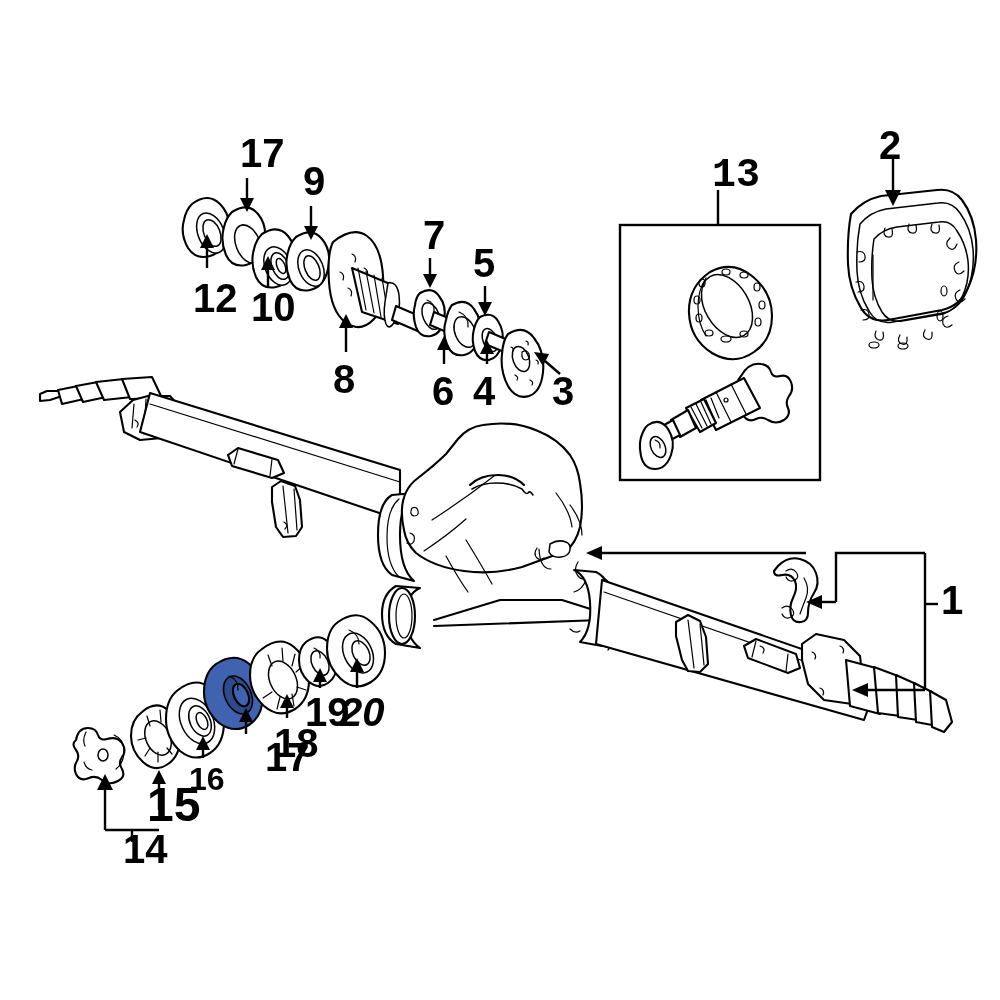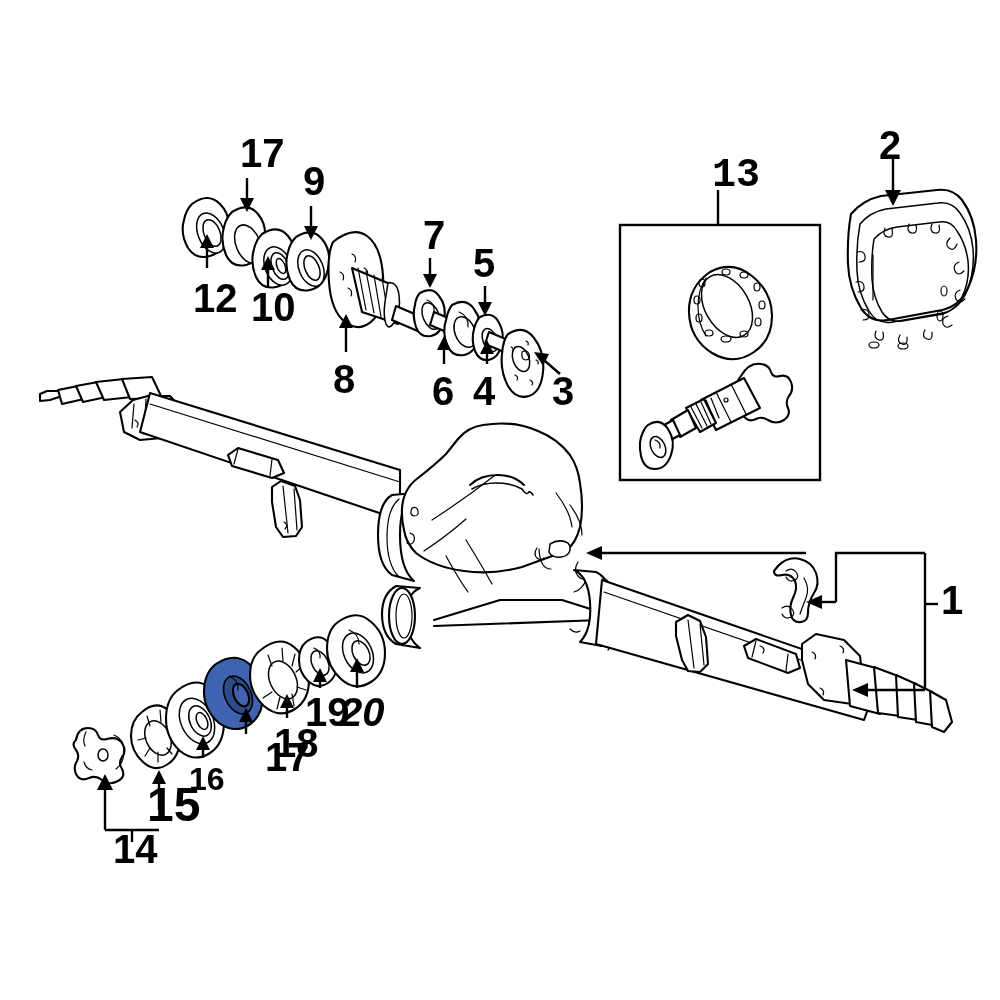--- a/index.html
+++ b/index.html
@@ -445,21 +445,21 @@
 <div class="numlabel" style="left:473px;top:371px;font-size:40px;">4</div>
 <div class="numlabel" style="left:473px;top:243px;font-size:40px;">5</div>
 <div class="numlabel" style="left:432px;top:371px;font-size:40px;">6</div>
 <div class="numlabel" style="left:423px;top:215px;font-size:40px;">7</div>
 <div class="numlabel" style="left:333px;top:359px;font-size:40px;">8</div>
 <div class="numlabel" style="left:303px;top:161px;font-size:40px;">9</div>
 <div class="numlabel" style="left:251px;top:287px;font-size:40px;">10</div>
 <div class="numlabel" style="left:240px;top:133px;font-size:40px;">17</div>
 <div class="numlabel" style="left:193px;top:278px;font-size:40px;">12</div>
 <div class="numlabel" style="left:712px;top:156px;font-size:40px;font-family:Liberation Mono, monospace;">13</div>
-<div class="numlabel" style="left:113px;top:829px;font-size:40px;">14</div>
+<div class="numlabel" style="left:123px;top:829px;font-size:40px;">14</div>
 <div class="numlabel" style="left:147px;top:781px;font-size:48px;">15</div>
 <div class="numlabel" style="left:189px;top:763px;font-size:32px;">16</div>
 <div class="numlabel" style="left:233px;top:737px;font-size:40px;margin-left:32px;">17</div>
 <div class="numlabel" style="left:274px;top:723px;font-size:40px;">18</div>
 <div class="numlabel" style="left:305px;top:692px;font-size:40px;">19</div>
 <div class="numlabel" style="left:340px;top:692px;font-size:40px;font-style:italic;">20</div>
 
 </div>
 
 </body></html>

